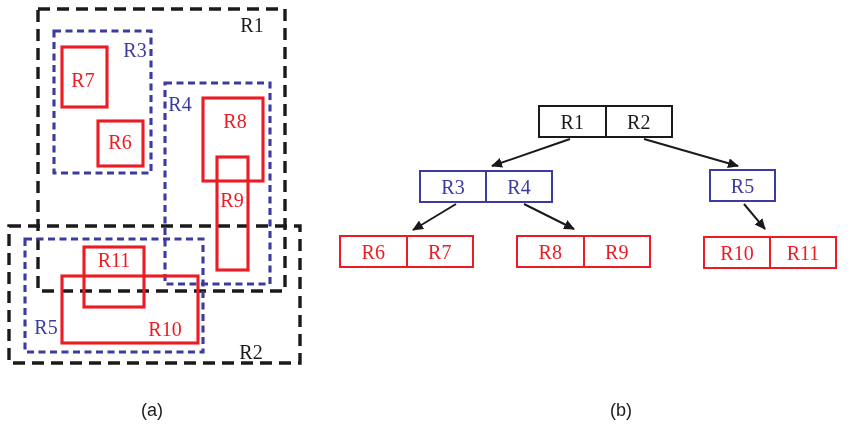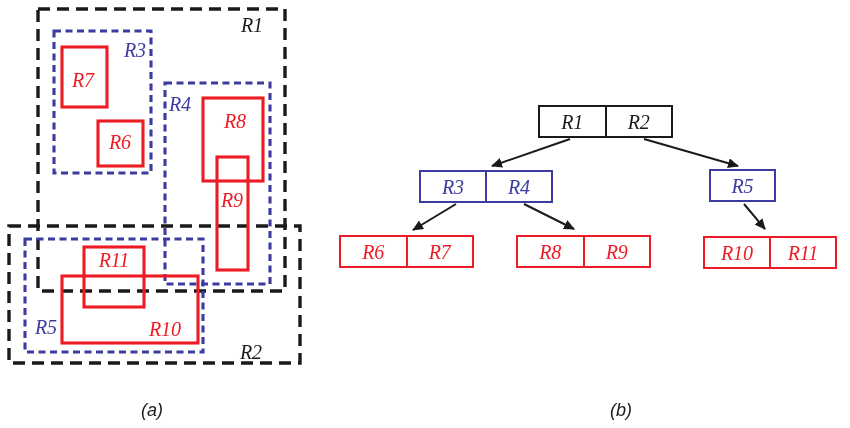--- a/index.html
+++ b/index.html
@@ -8,21 +8,20 @@
     --red: #ED1C24;
   }
   html, body { margin: 0; padding: 0; background: #ffffff; }
   .canvas {
     position: relative;
     width: 850px;
     height: 428px;
     background: #ffffff;
     overflow: hidden;
     font-family: "Liberation Serif", serif;
-    font-style: italic;
   }
   .layer { position: absolute; left: 0; top: 0; }
 
   
   .k-dash { fill: none; stroke: var(--black); stroke-width: 3.4; stroke-dasharray: 12 7; }
   .b-dash { fill: none; stroke: var(--blue);  stroke-width: 3.1; stroke-dasharray: 7 4.5; }
   .r-solid { fill: none; stroke: var(--red);  stroke-width: 3.1; }
   .arrow  { stroke: var(--black); stroke-width: 2; fill: none; }
   .ah-fill { fill: var(--black); stroke: none; }
 

